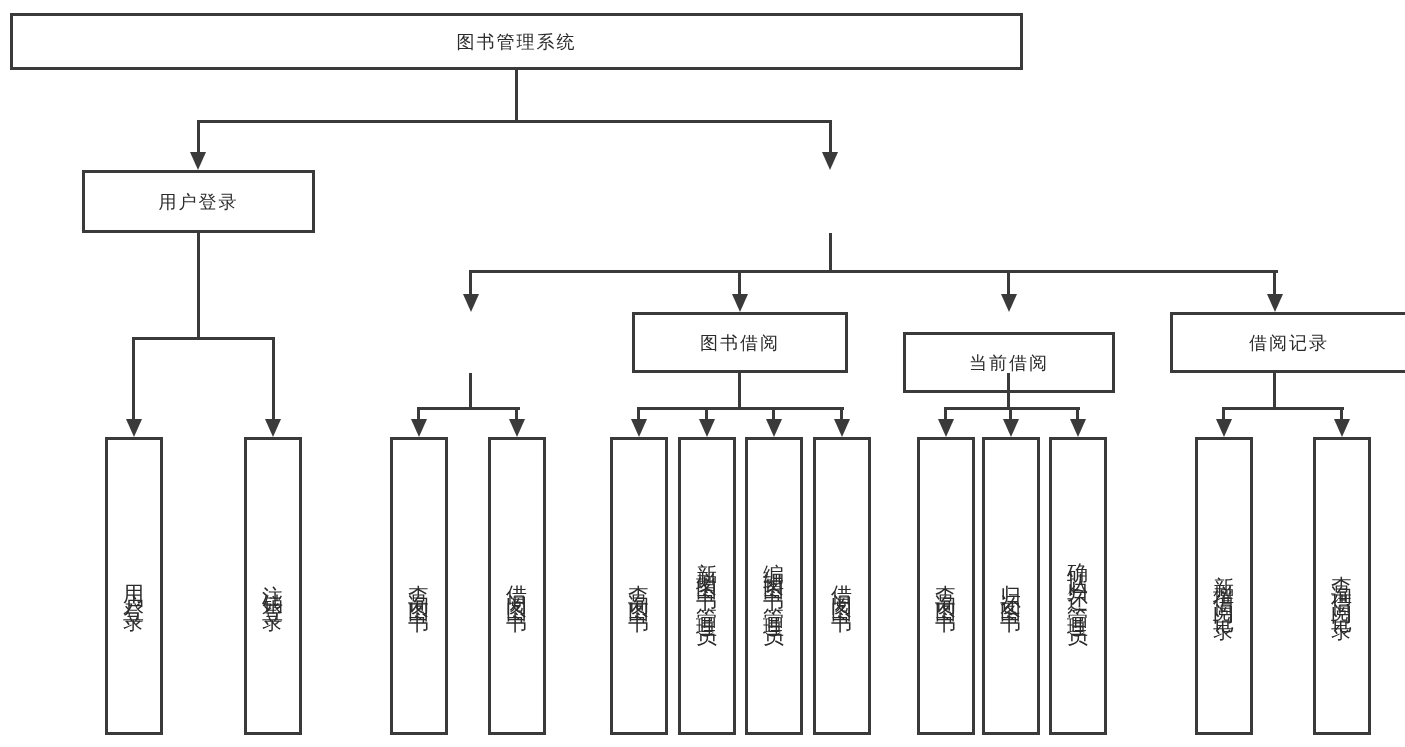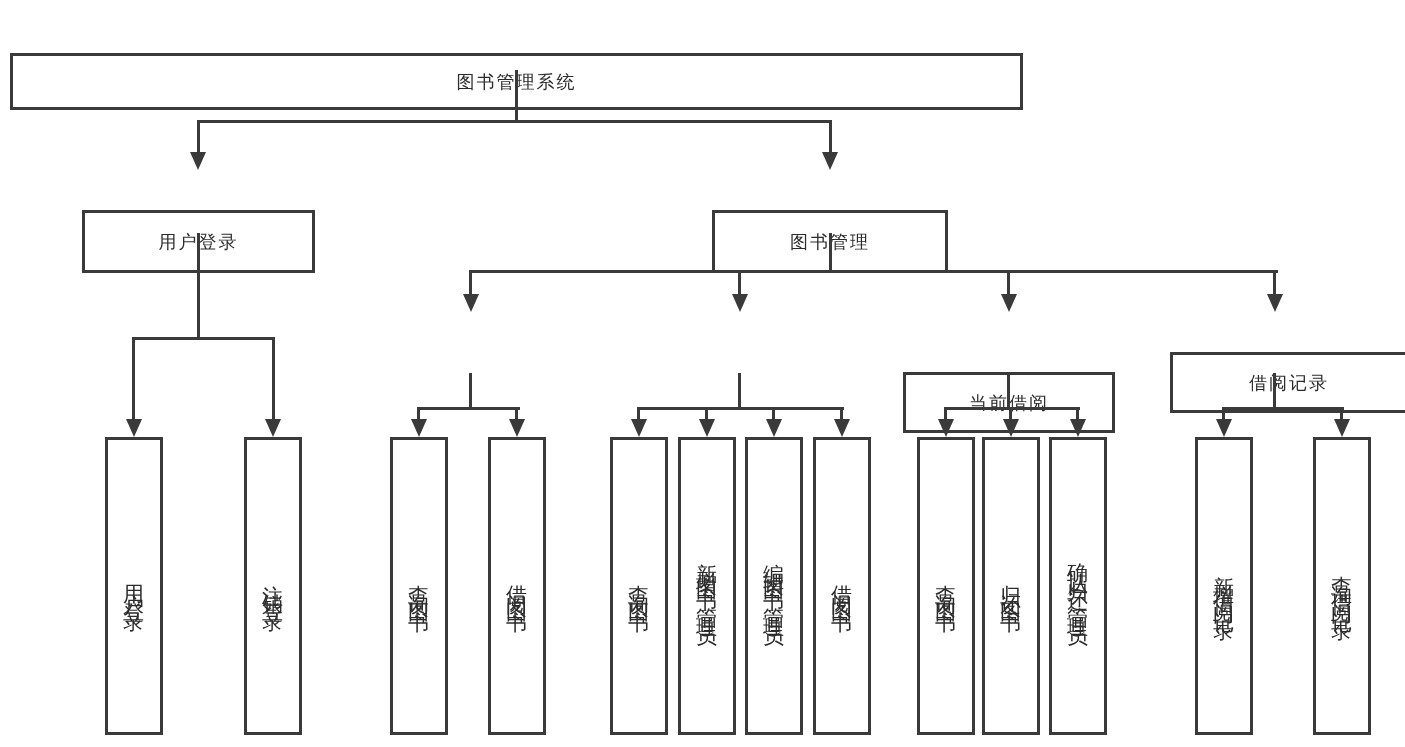--- a/index.html
+++ b/index.html
@@ -11,21 +11,21 @@
     color:#2b2b2b;
     overflow:hidden;
   }
   .node{
     position:absolute;
     box-sizing:border-box;
     background:#ffffff;
     border:3px solid #3a3a3a;
     display:flex;align-items:center;justify-content:center;
   }
-  .hnode{font-size:18px;letter-spacing:2px;margin-top:40px;}
+  .hnode{font-size:18px;letter-spacing:2px;}
   .vnode{font-size:21px;}
   .vnode .vtext{
     writing-mode:vertical-rl;
     letter-spacing:9px;
     line-height:1;
     white-space:nowrap;
   }
   .edge{
     position:absolute;
     background:#3a3a3a;
@@ -57,42 +57,42 @@
   <div class="edge" style="left:515px;top:70px;width:3px;height:50px"></div>
   <div class="edge" style="left:197px;top:120px;width:635px;height:3px"></div>
   <div class="edge" style="left:197px;top:120px;width:3px;height:35px"></div>
   <div class="arrow" style="left:190px;top:152px"></div>
   <div class="edge" style="left:829px;top:120px;width:3px;height:35px"></div>
   <div class="arrow" style="left:822px;top:152px"></div>
 
   <div class="node hnode" style="left:82px;top:170px;width:233px;height:63px">
     <span>用户登录</span>
   </div>
-  <div class="node hnode" style="left:712px;top:170px;width:236px;height:63px">
-    <span>图书管理</span>
-  </div>
 
   <div class="edge" style="left:197px;top:233px;width:3px;height:104px"></div>
   <div class="edge" style="left:132px;top:337px;width:143px;height:3px"></div>
   <div class="edge" style="left:132px;top:337px;width:3px;height:85px"></div>
   <div class="arrow" style="left:126px;top:419px"></div>
   <div class="edge" style="left:272px;top:337px;width:3px;height:85px"></div>
   <div class="arrow" style="left:265px;top:419px"></div>
 
   <div class="edge" style="left:829px;top:233px;width:3px;height:37px"></div>
   <div class="edge" style="left:469px;top:270px;width:809px;height:3px"></div>
   <div class="edge" style="left:469px;top:270px;width:3px;height:27px"></div>
   <div class="arrow" style="left:463px;top:294px"></div>
   <div class="edge" style="left:738px;top:270px;width:3px;height:27px"></div>
   <div class="arrow" style="left:732px;top:294px"></div>
   <div class="edge" style="left:1007px;top:270px;width:3px;height:27px"></div>
   <div class="arrow" style="left:1001px;top:294px"></div>
   <div class="edge" style="left:1273px;top:270px;width:3px;height:27px"></div>
   <div class="arrow" style="left:1267px;top:294px"></div>
 
+  <div class="node hnode" style="left:632px;top:312px;width:216px;height:61px">
+    <span>图书借阅</span>
+  </div>
   <div class="node hnode" style="left:903px;top:332px;width:212px;height:61px">
     <span>当前借阅</span>
   </div>
   <div class="node hnode" style="left:1170px;top:312px;width:238px;height:61px">
     <span>借阅记录</span>
   </div>
 
   <div class="edge" style="left:469px;top:373px;width:3px;height:34px"></div>
   <div class="edge" style="left:417px;top:407px;width:103px;height:3px"></div>
   <div class="edge" style="left:417px;top:407px;width:3px;height:15px"></div>

